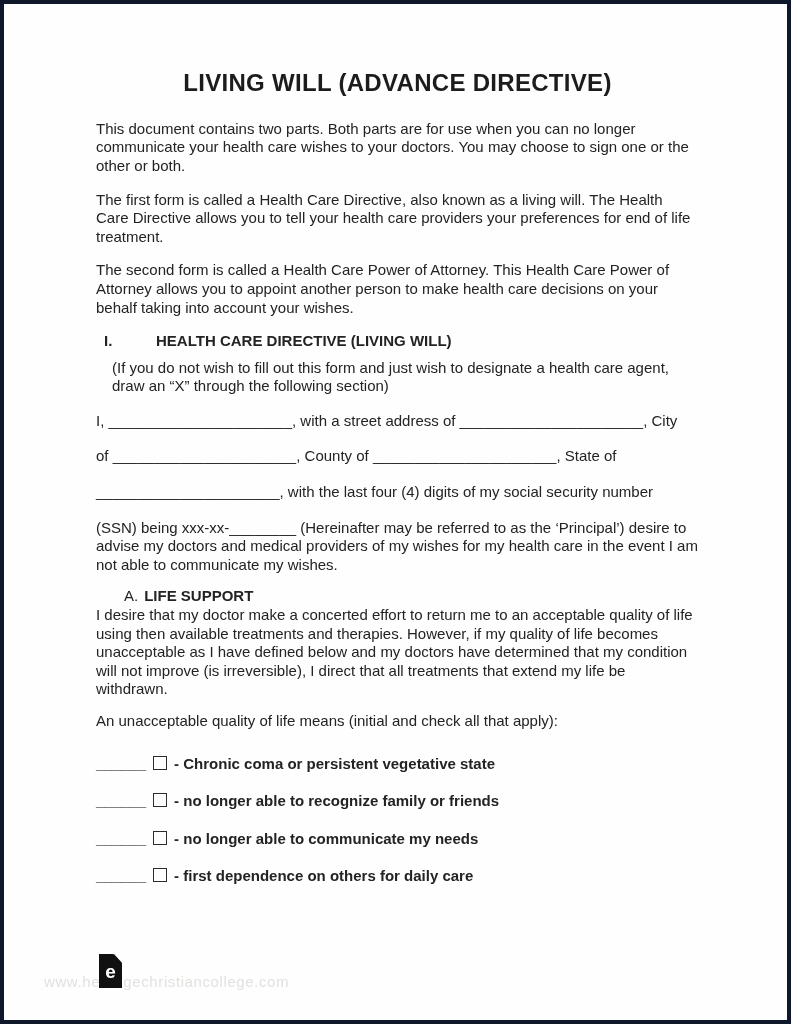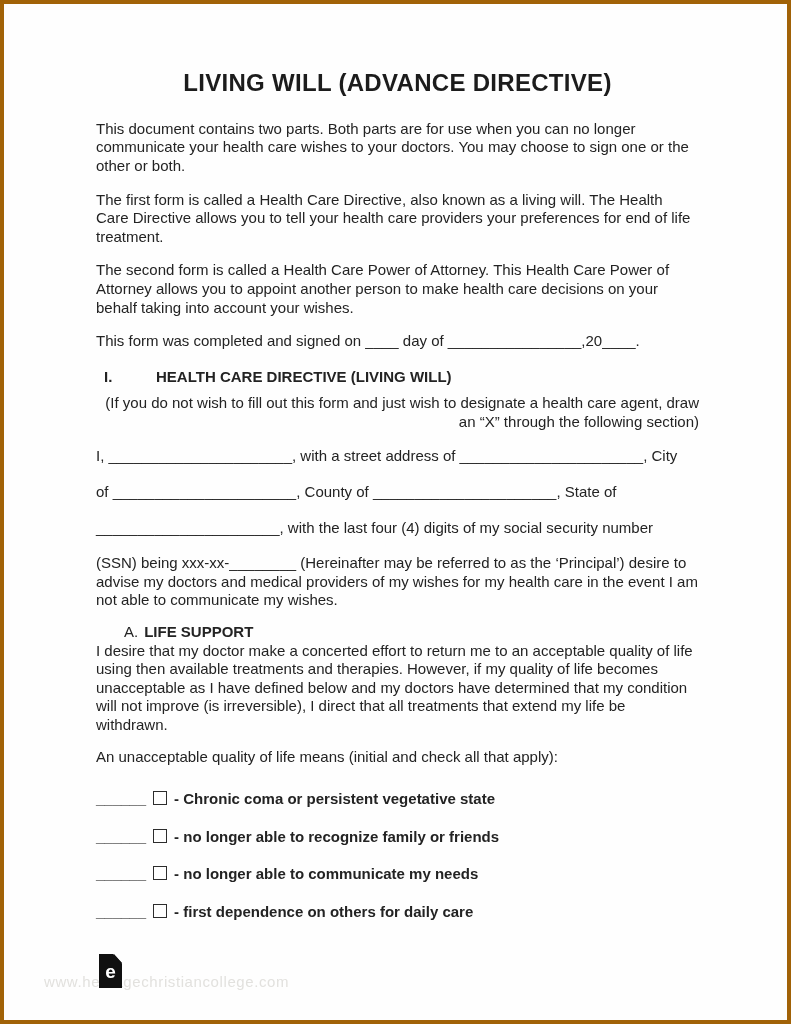--- a/index.html
+++ b/index.html
@@ -1,20 +1,20 @@
 <!DOCTYPE html>
 <html><head>
 <meta charset="utf-8">
 <style>
   html, body { margin: 0; padding: 0; background: #ffffff; }
   .frame {
     box-sizing: border-box;
     width: 791px;
     height: 1024px;
-    border: 4px solid #a16207;
+    border: 4px solid #0f172a;
     background: #fefefe;
     position: relative;
     overflow: hidden;
     font-family: "Liberation Sans", sans-serif;
     color: #232323;
   }
   .content {
     padding: 64px 88px 0 92px;
     font-size: 15px;
     line-height: 1.24;
@@ -24,21 +24,21 @@
     font-weight: bold;
     text-align: center;
     letter-spacing: 0.3px;
     margin: 0 0 22px 0;
     color: #1c1c1c;
   }
   .para { margin: 0 0 15px 0; }
   .signed-line { margin: 2px 0 17px 0; white-space: nowrap; }
   .section-heading { font-weight: bold; margin: 8px; }
   .sec-num { display: inline-block; width: 52px; }
-  .note { margin: 0 0 16px 1px; text-align: right; }
+  .note { margin: 0 0 16px 16px; }
   .fill-line { margin: 8px 0 17px 0; white-space: nowrap; }
   .ssn-para { margin: 2px 0 13px 0; }
   .sub-heading { padding-left: 28px; margin: 0 0 0 0; }
   .sub-letter { margin-right: 6px; }
   .sub-title { font-weight: bold; }
   .body-para { margin: 0 0 13px 0; }
   .prompt-para { margin: 0 0 24px 0; }
   .option { margin: 4px 0 19px 0; white-space: nowrap; font-weight: bold; }
   .checkbox {
     display: inline-block;
@@ -86,21 +86,20 @@
 
 <div class="frame">
   <div class="content">
 
     <h1 class="doc-title">LIVING WILL (ADVANCE DIRECTIVE)</h1>
 
     <p class="para">This document contains two parts. Both parts are for use when you can no longer communicate your health care wishes to your doctors. You may choose to sign one or the other or both.</p>
     <p class="para">The first form is called a Health Care Directive, also known as a living will. The Health Care Directive allows you to tell your health care providers your preferences for end of life treatment.</p>
     <p class="para">The second form is called a Health Care Power of Attorney. This Health Care Power of Attorney allows you to appoint another person to make health care decisions on your behalf taking into account your wishes.</p>
 
-    <p class="signed-line">This form was completed and signed on ____ day of ________________,20____.</p>
 
     <p class="section-heading"><span class="sec-num">I.</span><span>HEALTH CARE DIRECTIVE (LIVING WILL)</span></p>
     <p class="note">(If you do not wish to fill out this form and just wish to designate a health care agent, draw an “X” through the following section)</p>
 
     <div class="fill-line">I, ______________________, with a street address of ______________________, City</div>
     <div class="fill-line">of ______________________, County of ______________________, State of</div>
     <div class="fill-line">______________________, with the last four (4) digits of my social security number</div>
 
     <p class="para ssn-para">(SSN) being xxx-xx-________ (Hereinafter may be referred to as the ‘Principal’) desire to advise my doctors and medical providers of my wishes for my health care in the event I am not able to communicate my wishes.</p>
 

